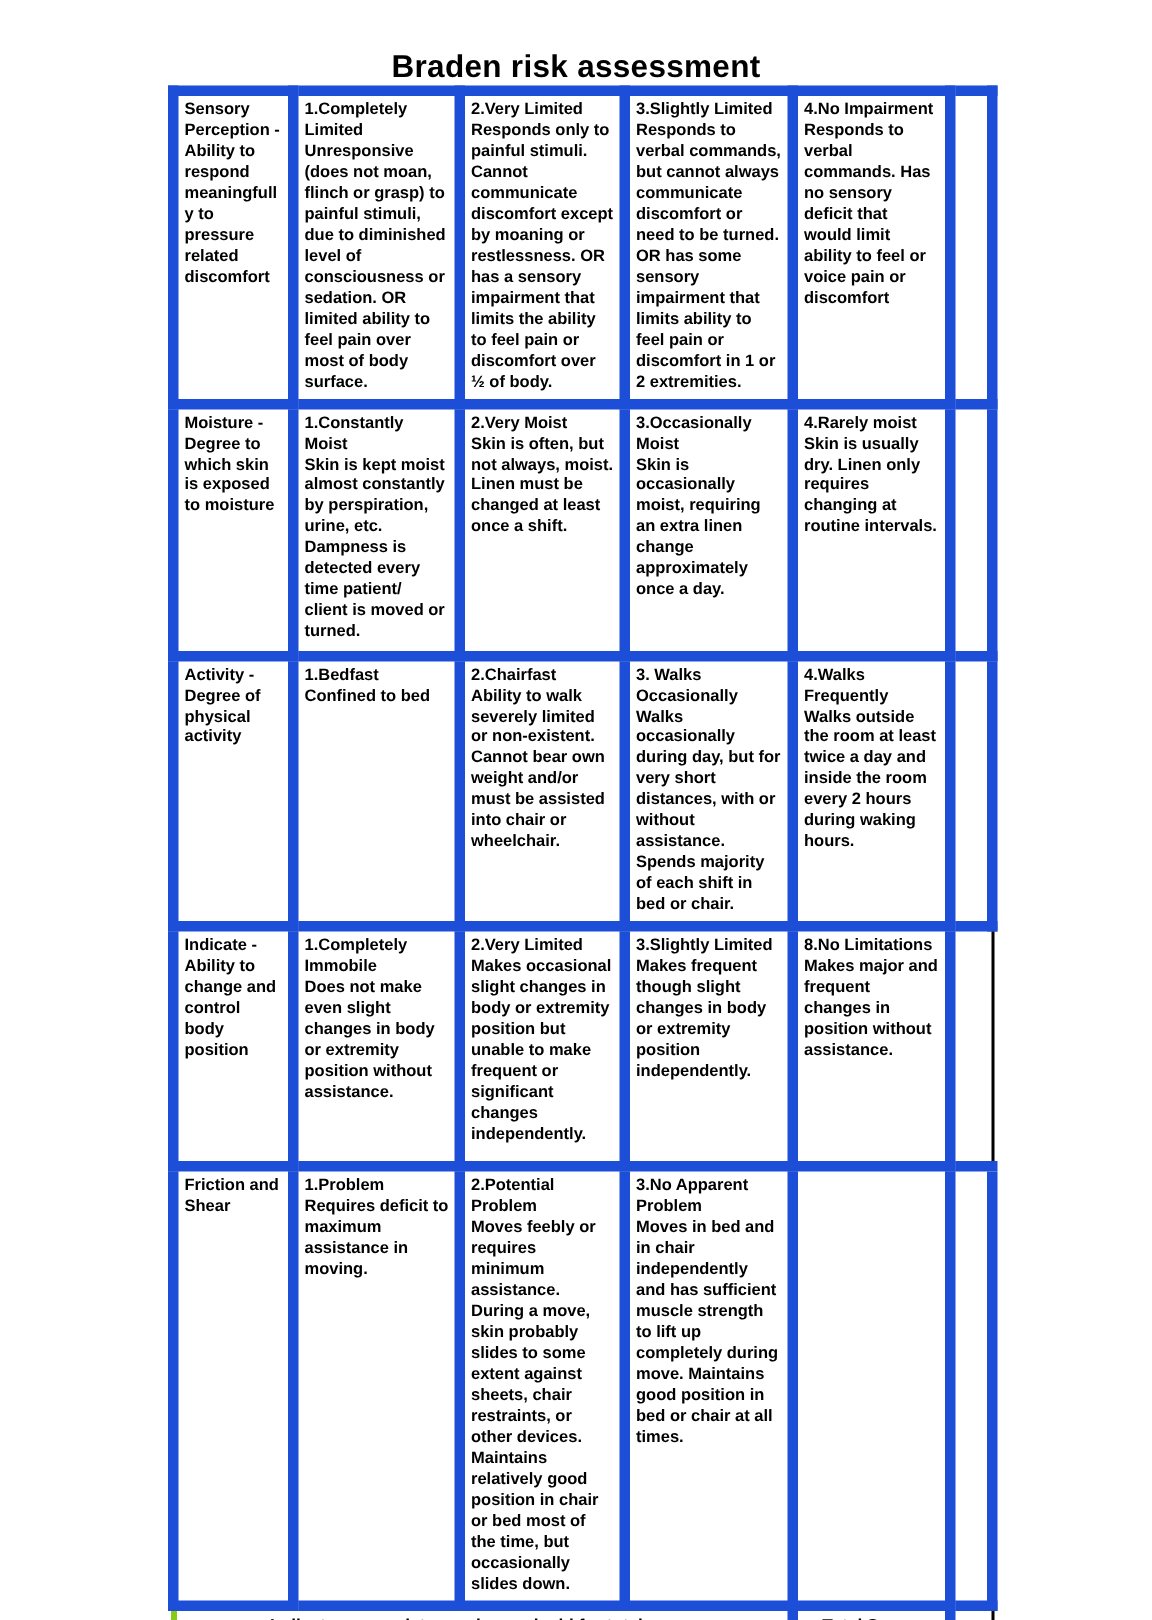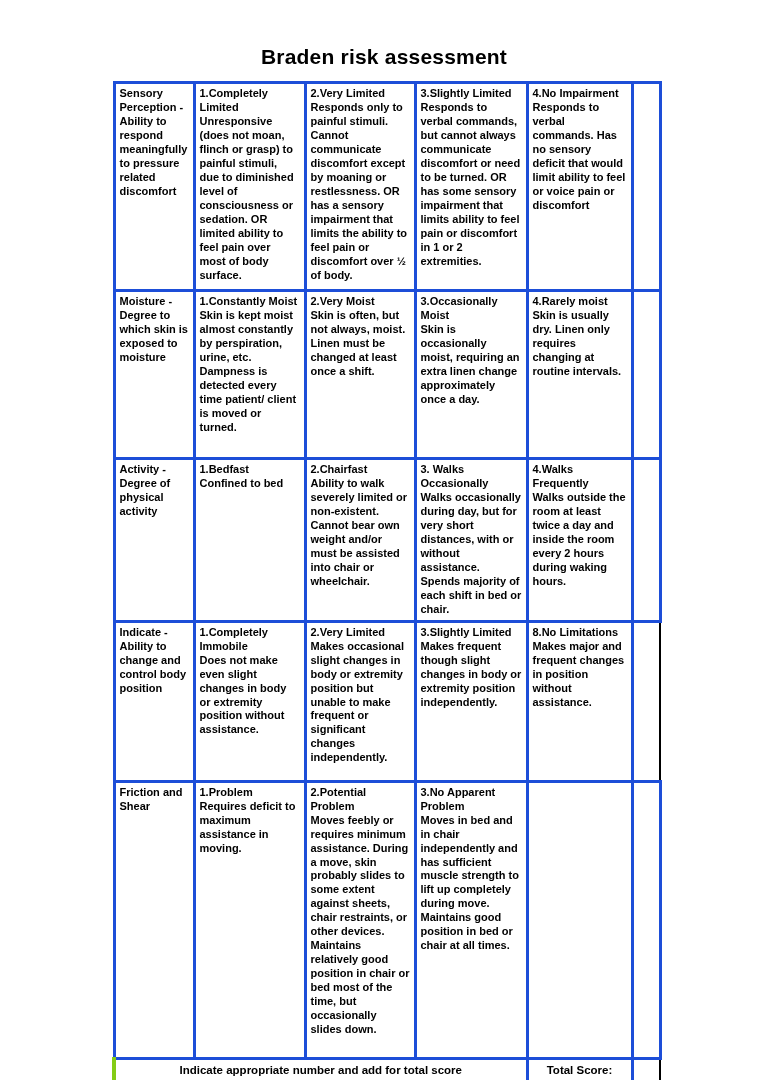--- a/index.html
+++ b/index.html
@@ -20,21 +20,21 @@
     width: 768px;
     height: 1080px;
     padding: 0;
     position: relative;
   }
   .doc-title {
     text-align: center;
     font-size: 21px;
     font-weight: bold;
     letter-spacing: 0.2px;
-    margin: 12px;
+    margin: 0;
     padding-top: 33px;
     padding-bottom: 0;
     font-family: "Liberation Sans", sans-serif;
   }
   .date-line {
     margin: 13px 0 3px 0;
     padding-left: 118px;
     font-size: 11.5px;
     font-weight: bold;
   }
@@ -43,21 +43,21 @@
     padding-right: 0;
   }
   table.braden {
     border-collapse: collapse;
     width: 546px;
     table-layout: fixed;
     font-size: 11px;
     line-height: 1.27;
   }
   table.braden td {
-    border: 3px solid #1d4ed8;
+    border: 7px solid #1d4ed8;
     vertical-align: top;
     padding: 3px 4px 3px 4px;
     word-wrap: break-word;
     overflow-wrap: break-word;
   }
   
   col.c1 { width: 80px; }
   col.c2 { width: 111px; }
   col.c3 { width: 110px; }
   col.c4 { width: 112px; }

